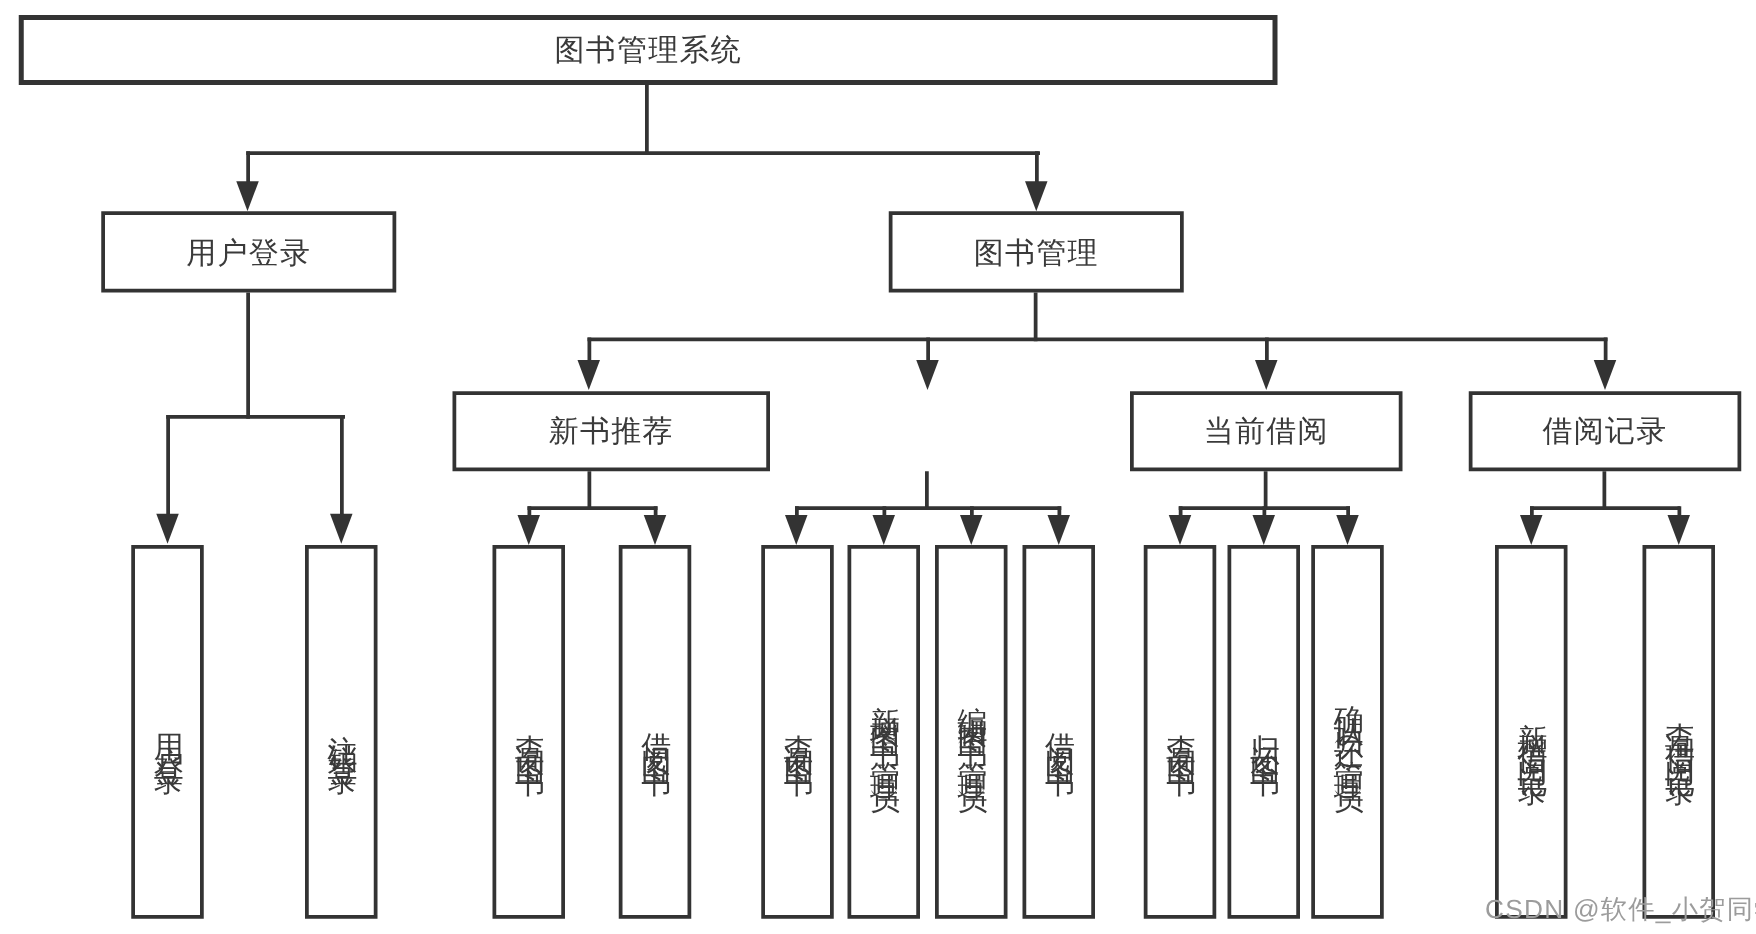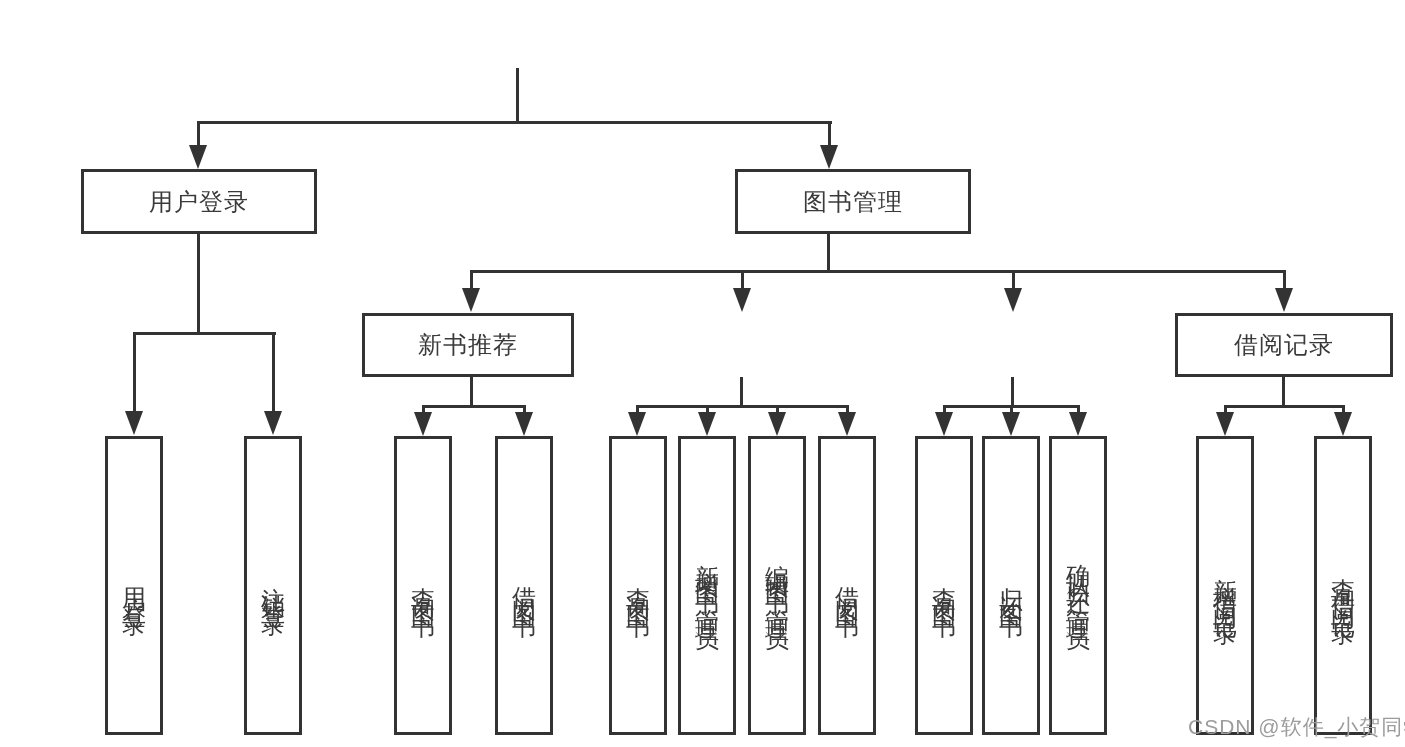--- a/index.html
+++ b/index.html
@@ -54,32 +54,35 @@
     letter-spacing:1px;
     white-space:nowrap;
     z-index:5;
   }
 </style>
 </head>
 <body>
 
 <div class="canvas">
 
+  <div class="box root" style="left:15px;top:12px;width:1007px;height:56px;">
+    <span class="hlabel">图书管理系统</span>
+  </div>
 
   <div class="line" style="left:516px;top:68px;width:3px;height:56px;"></div>
   <div class="line" style="left:197px;top:121px;width:635px;height:3px;"></div>
   <div class="line" style="left:197px;top:121px;width:3px;height:28px;"></div>
   <div class="ah" style="left:189px;top:145px;"></div>
   <div class="line" style="left:828px;top:121px;width:3px;height:28px;"></div>
   <div class="ah" style="left:820px;top:145px;"></div>
 
   <div class="box" style="left:81px;top:169px;width:236px;height:65px;">
     <span class="hlabel">用户登录</span>
   </div>
-  <div class="box" style="left:711px;top:169px;width:236px;height:65px;margin-left:24px;">
+  <div class="box" style="left:711px;top:169px;width:236px;height:65px;">
     <span class="hlabel">图书管理</span>
   </div>
 
   <div class="line" style="left:197px;top:234px;width:3px;height:101px;"></div>
   <div class="line" style="left:133px;top:332px;width:143px;height:3px;"></div>
   <div class="line" style="left:133px;top:332px;width:3px;height:82px;"></div>
   <div class="ah" style="left:125px;top:411px;"></div>
   <div class="line" style="left:272px;top:332px;width:3px;height:82px;"></div>
   <div class="ah" style="left:264px;top:411px;"></div>
 
@@ -87,22 +90,25 @@
   <div class="line" style="left:470px;top:270px;width:816px;height:3px;"></div>
   <div class="line" style="left:470px;top:270px;width:3px;height:22px;"></div>
   <div class="ah" style="left:462px;top:288px;"></div>
   <div class="line" style="left:741px;top:270px;width:3px;height:22px;"></div>
   <div class="ah" style="left:733px;top:288px;"></div>
   <div class="line" style="left:1012px;top:270px;width:3px;height:22px;"></div>
   <div class="ah" style="left:1004px;top:288px;"></div>
   <div class="line" style="left:1283px;top:270px;width:3px;height:22px;"></div>
   <div class="ah" style="left:1275px;top:288px;"></div>
 
-  <div class="box" style="left:362px;top:313px;width:212px;height:64px;">
+  <div class="box" style="left:362px;top:313px;width:254px;height:64px;">
     <span class="hlabel">新书推荐</span>
+  </div>
+  <div class="box" style="left:904px;top:313px;width:218px;height:64px;">
+    <span class="hlabel">当前借阅</span>
   </div>
   <div class="box" style="left:1175px;top:313px;width:218px;height:64px;">
     <span class="hlabel">借阅记录</span>
   </div>
 
   <div class="line" style="left:470px;top:377px;width:3px;height:30px;"></div>
   <div class="line" style="left:422px;top:405px;width:104px;height:3px;"></div>
   <div class="line" style="left:422px;top:405px;width:3px;height:10px;"></div>
   <div class="ah" style="left:414px;top:412px;"></div>
   <div class="line" style="left:523px;top:405px;width:3px;height:10px;"></div>

